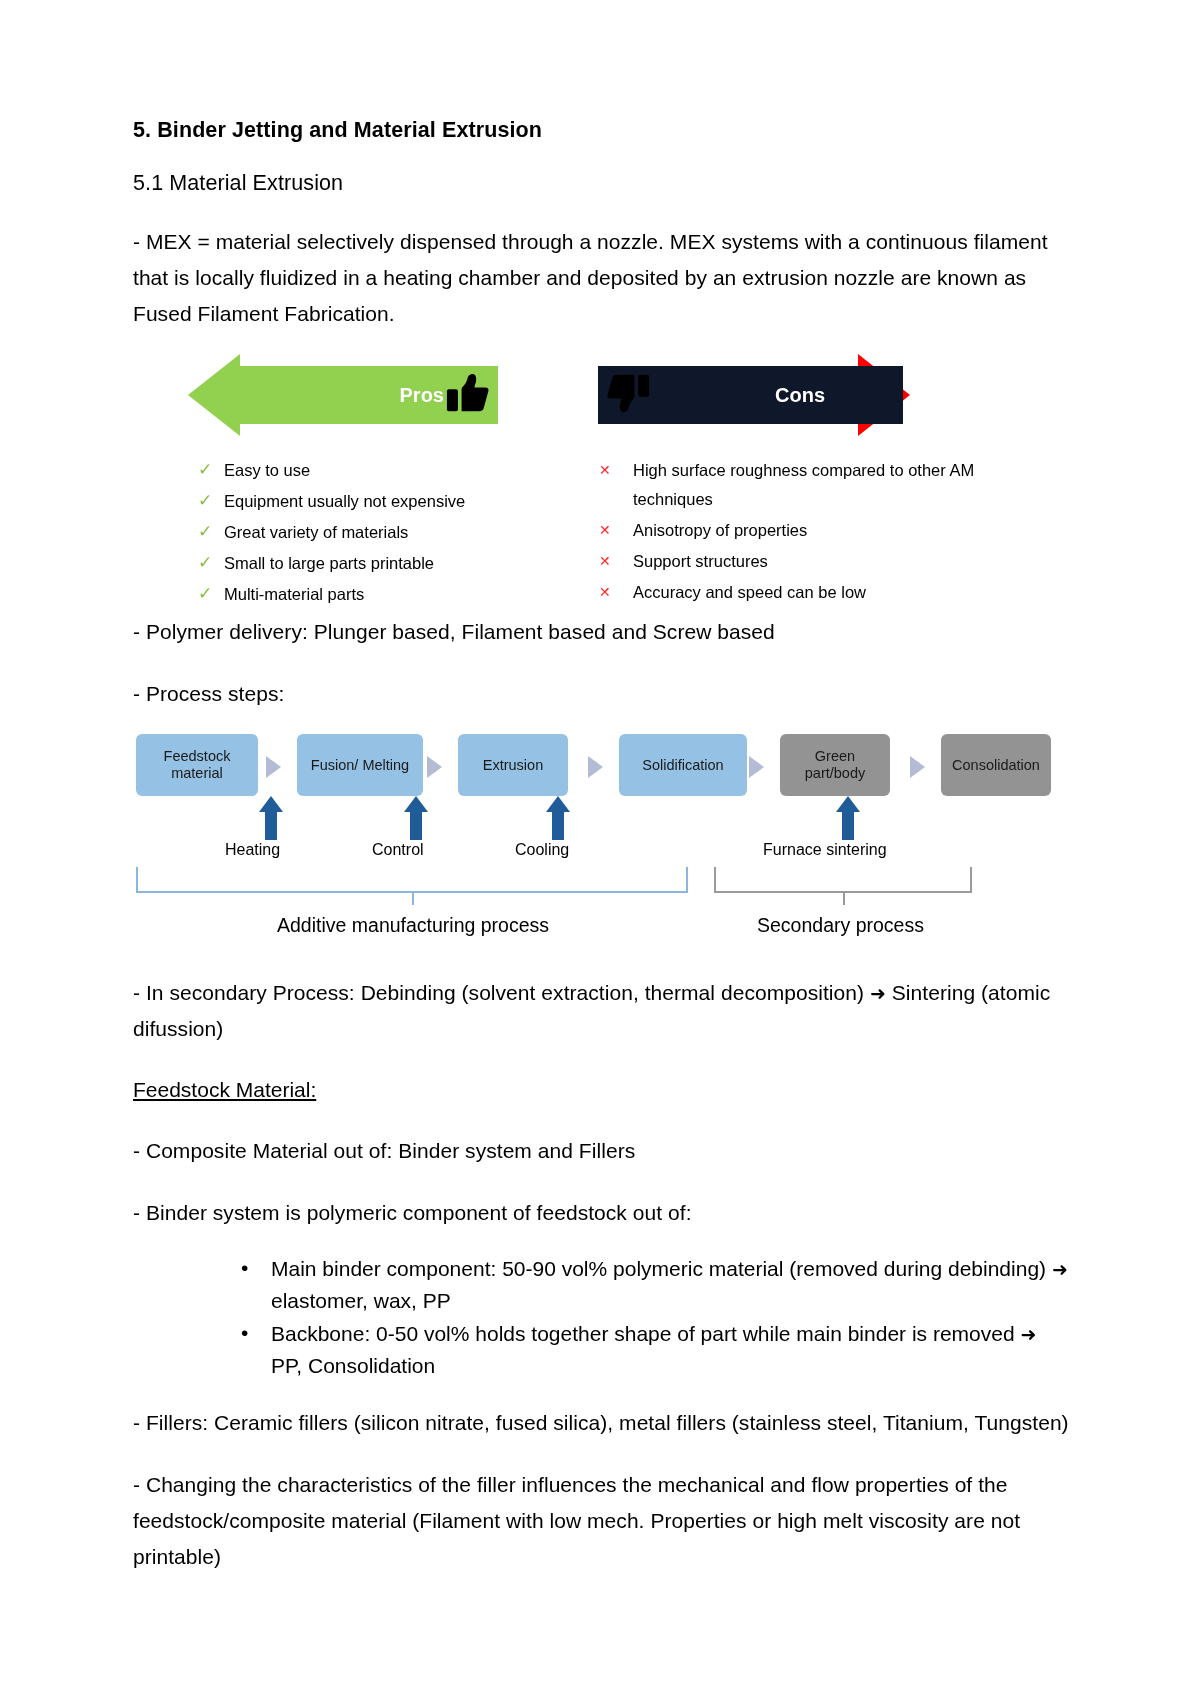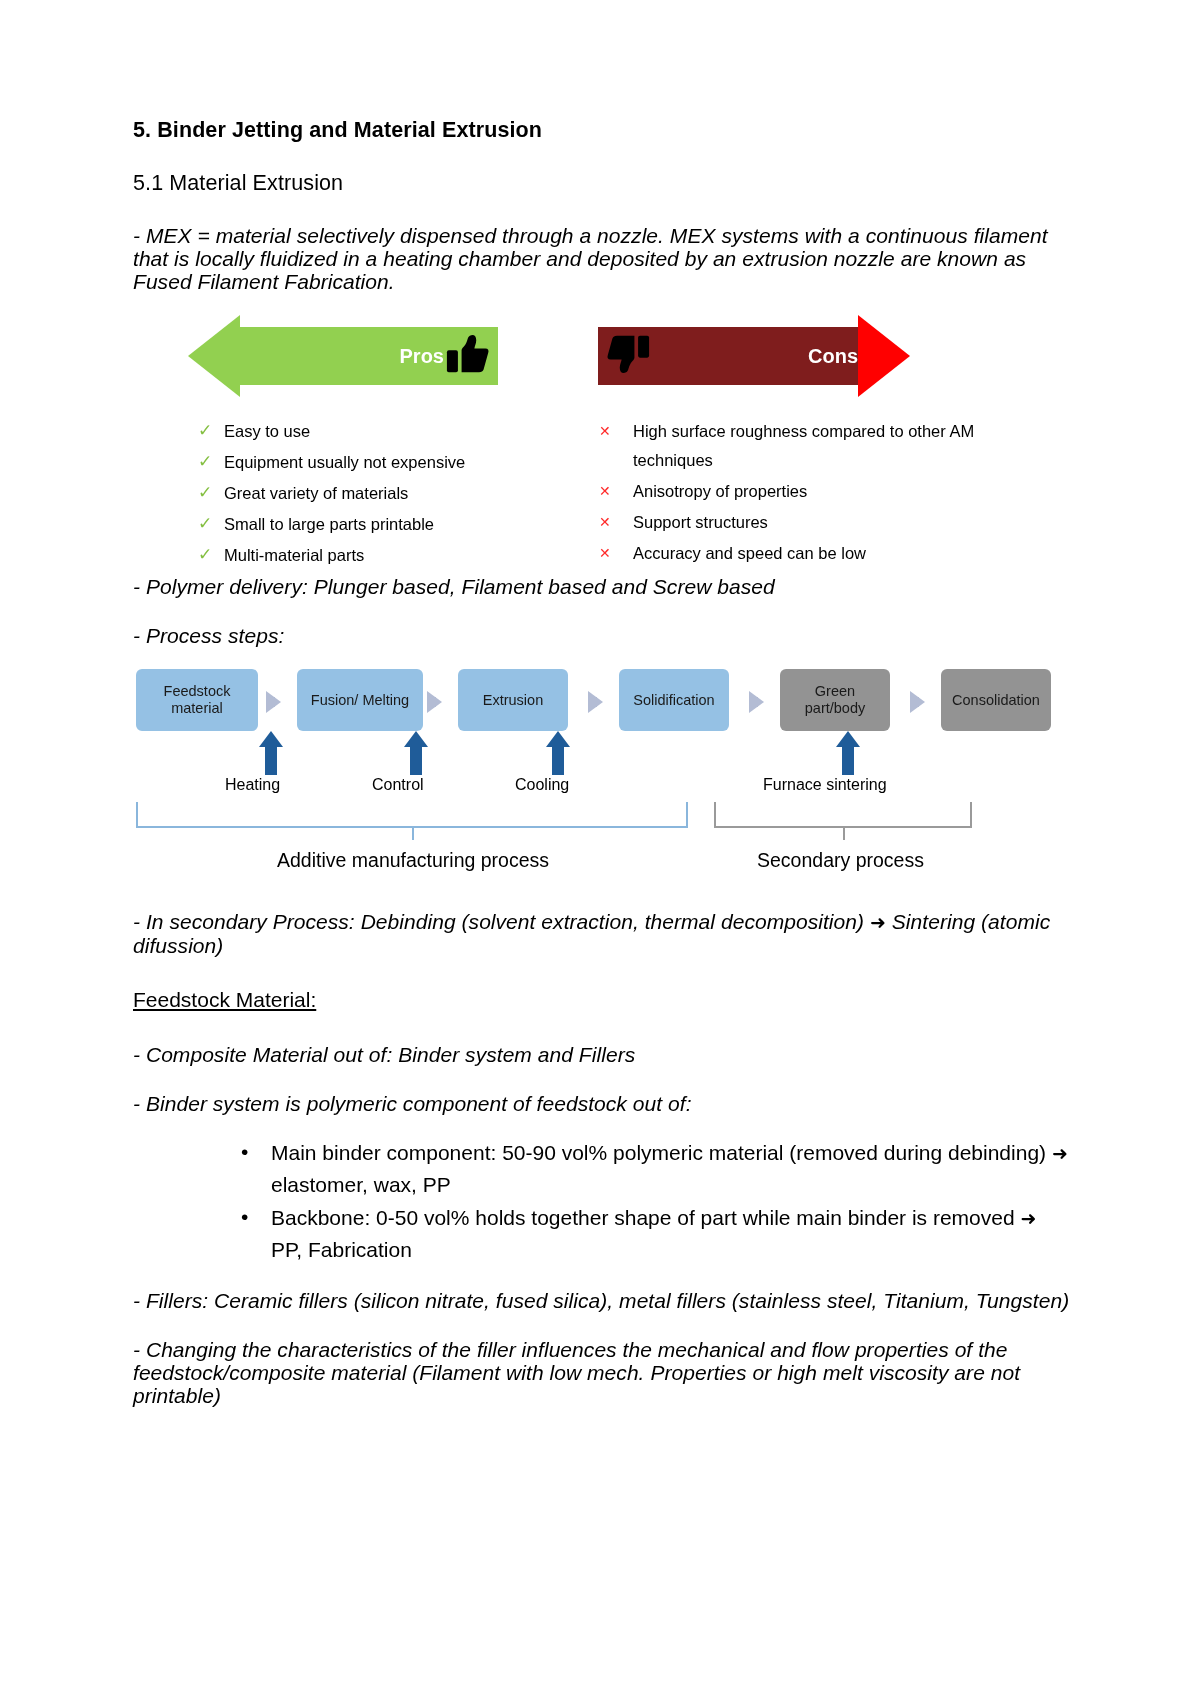--- a/index.html
+++ b/index.html
@@ -31,24 +31,23 @@
     letter-spacing: .1px;
   }
   h2.doc-h {
     font-size: 21.5px;
     font-weight: normal;
     margin: 0 0 28px 0;
     letter-spacing: .1px;
   }
   p.para {
     font-size: 21px;
-    line-height: 23px;
+    line-height: 36px;
     margin: 0 0 26px 0;
     letter-spacing: .05px;
-    font-style: italic;
   }
   p.para.tight { margin-bottom: 22px; }
   .underline-head {
     font-size: 21px;
     line-height: 33.5px;
     margin: 0 0 26px 0;
     text-decoration: underline;
   }
   ul.bullets {
     margin: 0 0 24px 0;
@@ -114,22 +113,23 @@
   }
   .thumb-up, .thumb-down {
     position: absolute;
     width: 44px; height: 44px;
   }
   .thumb-up { right: 8px; top: 5px; }
   
   .banner-cons { left: 465px; top: 8px; width: 310px; }
   .banner-cons .shaft {
     left: 0; width: 260px;
-    background: #7f1d1d;
-    justify-content: flex-end;
+    background: #0f172a;
+    justify-content: center;
+    padding-left: 45px;
   }
   .banner-cons .head {
     right: -2px;
     border-left: 52px solid #ff0000;
   }
   .banner-cons .lbl {
     color: #ffffff;
     font-weight: bold;
     font-size: 20px;
     margin-left: 54px;
@@ -346,21 +346,21 @@
       </div>
     <div class="fchev" style="left:134px;"></div>
     <div class="fbox blue" style="left:165px; width:126px;">
         <span>Fusion/ Melting</span>
       </div>
     <div class="fchev" style="left:295px;"></div>
     <div class="fbox blue" style="left:326px; width:110px;">
         <span>Extrusion</span>
       </div>
     <div class="fchev" style="left:456px;"></div>
-    <div class="fbox blue" style="left:487px; width:110px;">
+    <div class="fbox blue" style="left:487px; width:128px;">
         <span>Solidification</span>
       </div>
     <div class="fchev" style="left:617px;"></div>
     <div class="fbox gray" style="left:648px; width:110px;">
         <span>Green part/body</span>
       </div>
     <div class="fchev" style="left:778px;"></div>
     <div class="fbox gray" style="left:809px; width:110px;">
         <span>Consolidation</span>
       </div>
@@ -401,20 +401,20 @@
   <p class="para"><span>- In secondary Process: Debinding (solvent extraction, thermal decomposition) </span><span class="arrowglyph">➜</span><span> Sintering (atomic difussion)</span></p>
 
   <p class="underline-head">Feedstock Material:</p>
 
   <p class="para">- Composite Material out of: Binder system and Fillers</p>
 
   <p class="para tight">- Binder system is polymeric component of feedstock out of:</p>
 
   <ul class="bullets">
     <li><span>Main binder component: 50-90 vol% polymeric material (removed during debinding) </span><span class="arrowglyph">➜</span><span> elastomer, wax, PP</span></li>
-    <li><span>Backbone: 0-50 vol% holds together shape of part while main binder is removed </span><span class="arrowglyph">➜</span><span> PP, Fabrication</span></li>
+    <li><span>Backbone: 0-50 vol% holds together shape of part while main binder is removed </span><span class="arrowglyph">➜</span><span> PP, Consolidation</span></li>
   </ul>
 
   <p class="para">- Fillers: Ceramic fillers (silicon nitrate, fused silica), metal fillers (stainless steel, Titanium, Tungsten)</p>
 
   <p class="para">- Changing the characteristics of the filler influences the mechanical and flow properties of the feedstock/composite material (Filament with low mech. Properties or high melt viscosity are not printable)</p>
 
 </div>
 
 </body></html>

